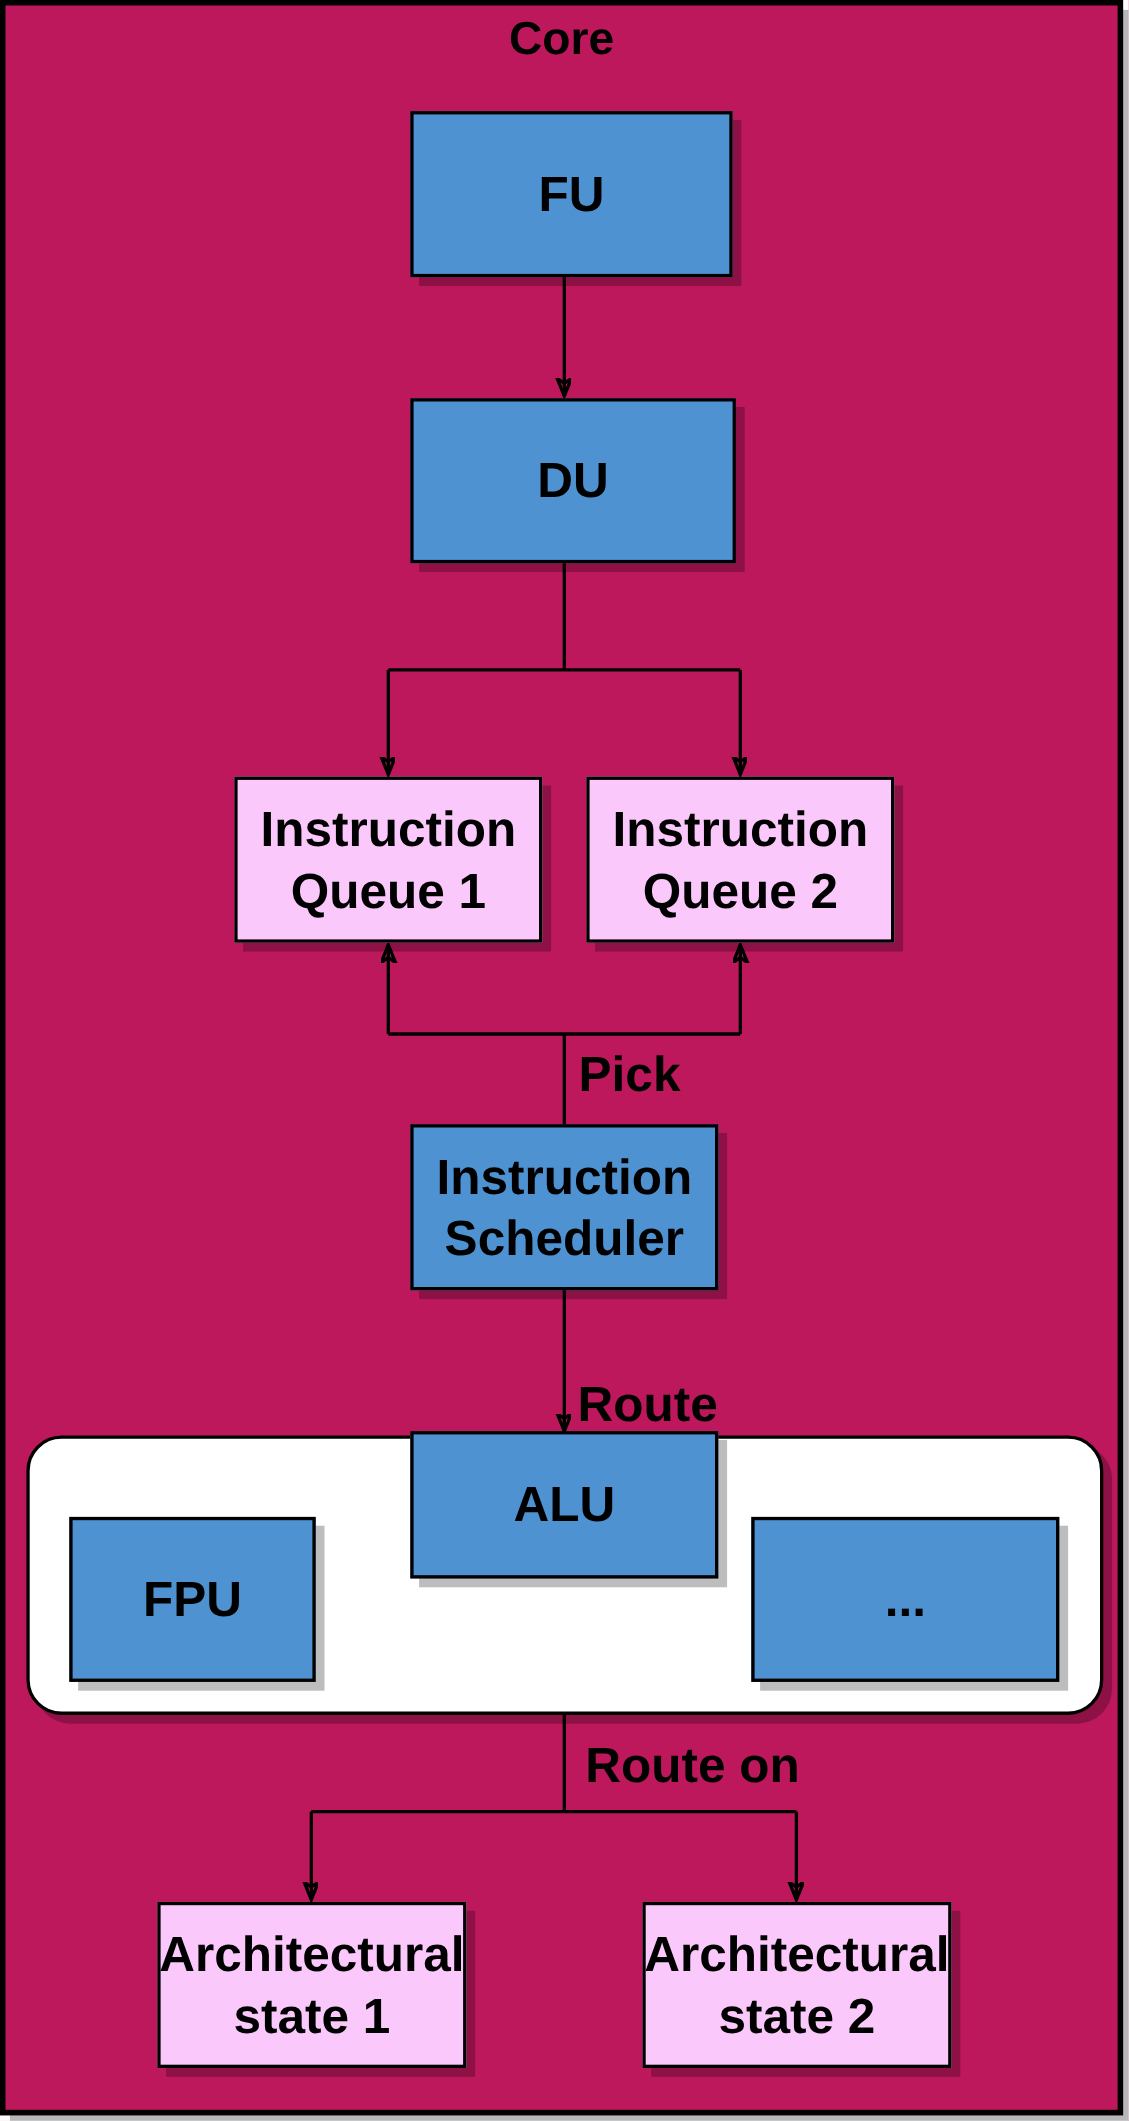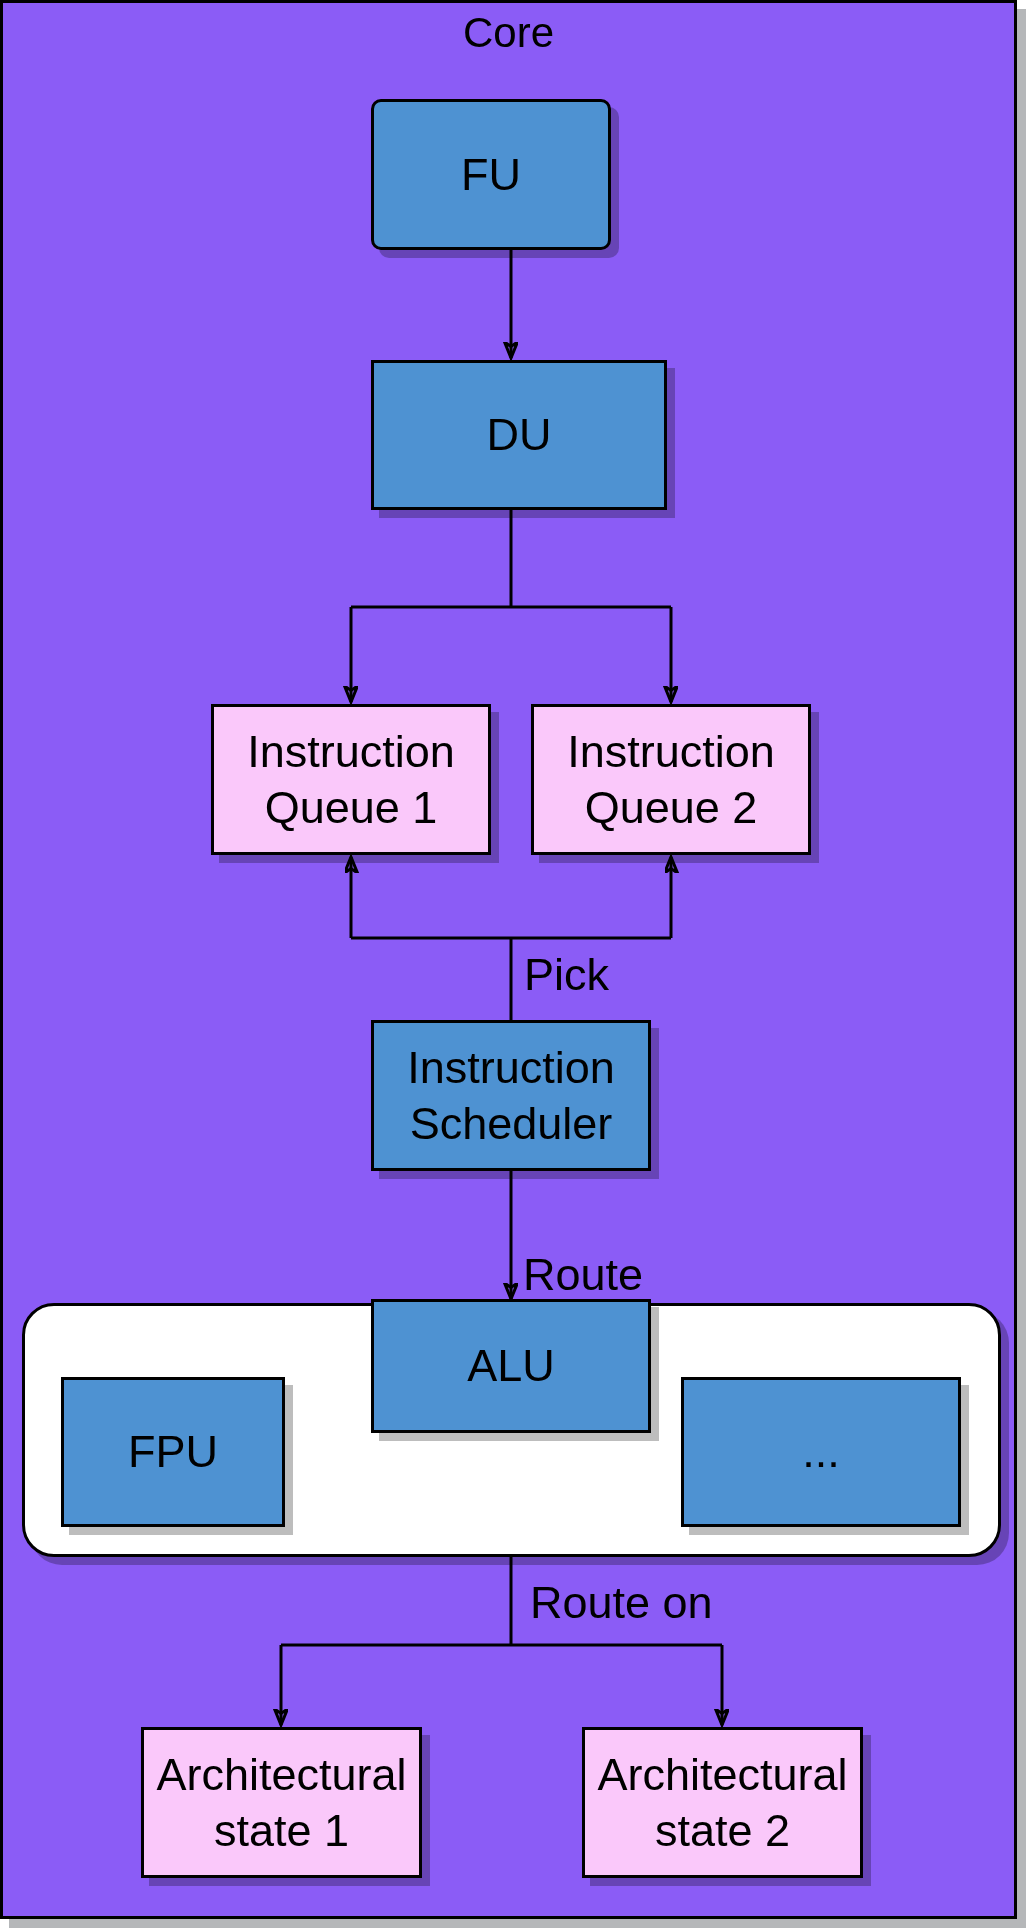--- a/index.html
+++ b/index.html
@@ -14,23 +14,24 @@
     height: 1928px;
     overflow: hidden;
   }
   
   .frame {
     position: absolute;
     left: 0;
     top: 0;
     width: 1011px;
     height: 1913px;
-    background: #8b5cf6;
-    border: 3px solid #000000;
+    background: #be185d;
+    border: 5px solid #000000;
     box-shadow: 9px 9px 0 #B5B7B9;
+    font-weight: bold;
   }
   .title {
     position: absolute;
     left: 0;
     top: 4px;
     width: 1011px;
     text-align: center;
     font-size: 42px;
     line-height: 52px;
     color: #000;
@@ -77,21 +78,21 @@
     position: absolute;
     font-size: 45px;
     line-height: 56px;
     color: #000;
     white-space: nowrap;
   }
   #lbl-pick  { left: 521px; top: 944px; text-align: right; }
   #lbl-route { left: 520px; top: 1244px; }
   #lbl-rely  { left: 527px; top: 1572px; }
 
-  #node-fu        { left: 368px; top:   96px; width: 240px; height: 151px; border-radius: 10px; }
+  #node-fu        { left: 368px; top:   96px; width: 293px; height: 151px; }
   #node-du        { left: 368px; top:  357px; width: 296px; height: 150px; }
   #node-iq1       { left: 208px; top:  701px; width: 280px; height: 151px; }
   #node-iq2       { left: 528px; top:  701px; width: 280px; height: 151px; }
   #node-scheduler { left: 368px; top: 1017px; width: 280px; height: 151px; }
   #node-fpu       { left:  58px; top: 1374px; width: 224px; height: 150px; text-align: right; }
   #node-alu       { left: 368px; top: 1296px; width: 280px; height: 134px; }
   #node-more      { left: 678px; top: 1374px; width: 280px; height: 150px; }
   #node-as1       { left: 138px; top: 1724px; width: 281px; height: 151px; }
   #node-as2       { left: 579px; top: 1724px; width: 281px; height: 151px; }
 

